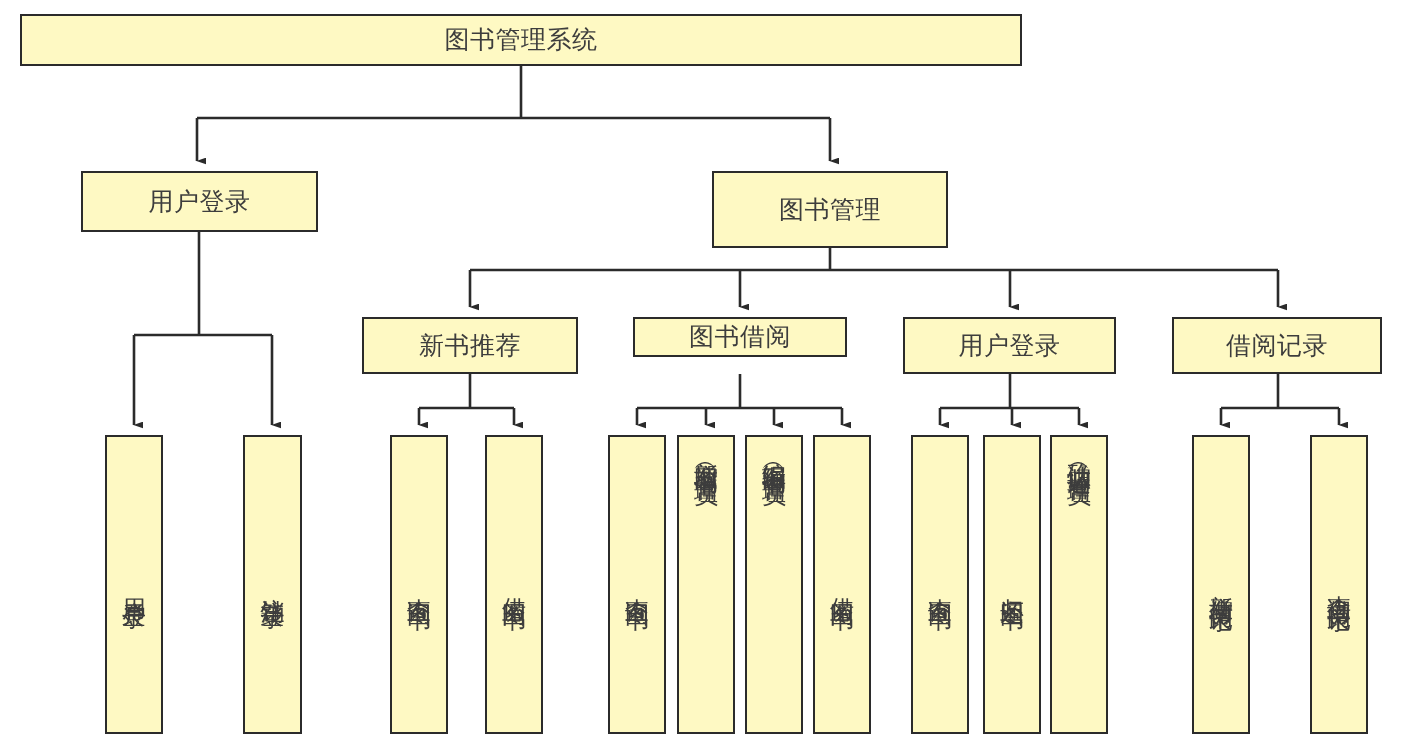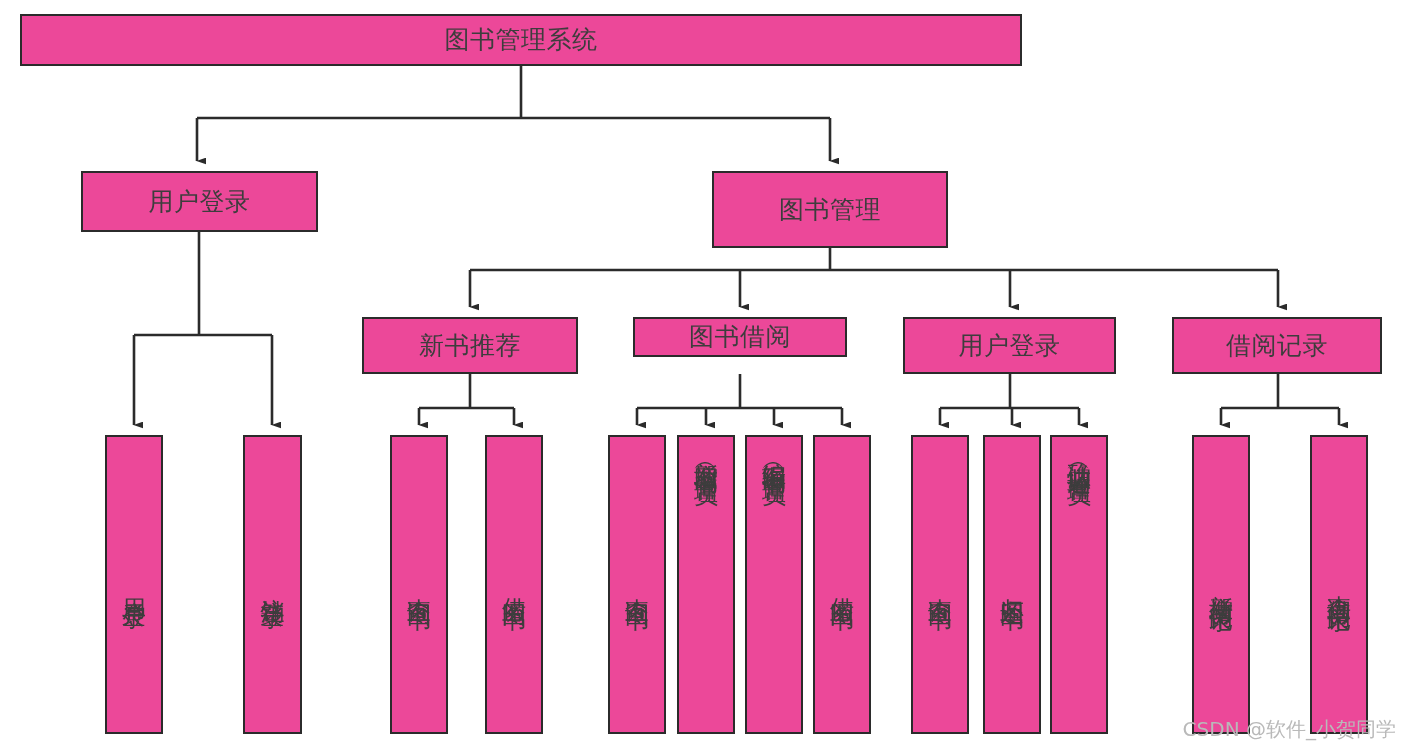--- a/index.html
+++ b/index.html
@@ -21,21 +21,21 @@
     position: absolute;
     left: 0;
     top: 0;
     width: 1405px;
     height: 747px;
   }
   .node-box {
     position: absolute;
     box-sizing: border-box;
     border: 2px solid #2b2b2b;
-    background: #ec4899;
+    background: #fef9c3;
     display: flex;
     align-items: center;
     justify-content: center;
     overflow: hidden;
   }
   .node-label {
     color: #3d3d3d;
     font-family: "DejaVu Sans", "Liberation Sans", sans-serif;
     line-height: 1.18;
     white-space: nowrap;
@@ -176,15 +176,14 @@
         <span class="node-label">确认归还（管理员）</span>
       </div>
       <div class="node-box node-vertical center-text" style="left: 1192px; top: 435px; width: 58px; height: 299px;">
         <span class="node-label">新增借阅记录</span>
       </div>
       <div class="node-box node-vertical center-text" style="left: 1310px; top: 435px; width: 58px; height: 299px;">
         <span class="node-label">查询借阅记录</span>
       </div>
     </div>
 
-  <div class="watermark">CSDN @软件_小贺同学</div>
 
 </div>
 
 </body></html>

